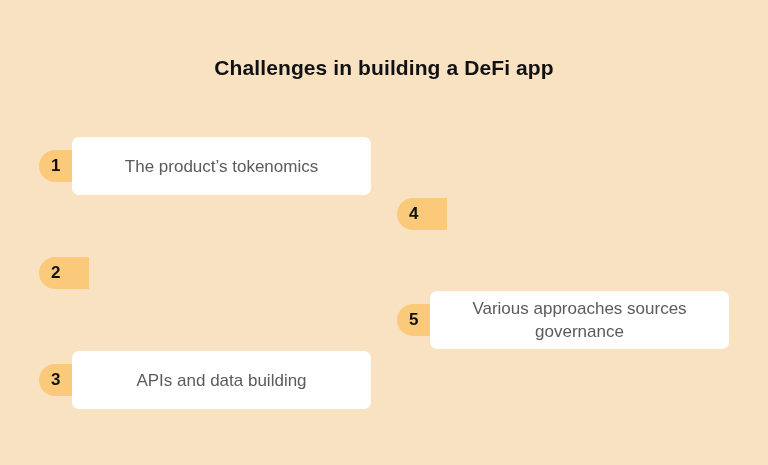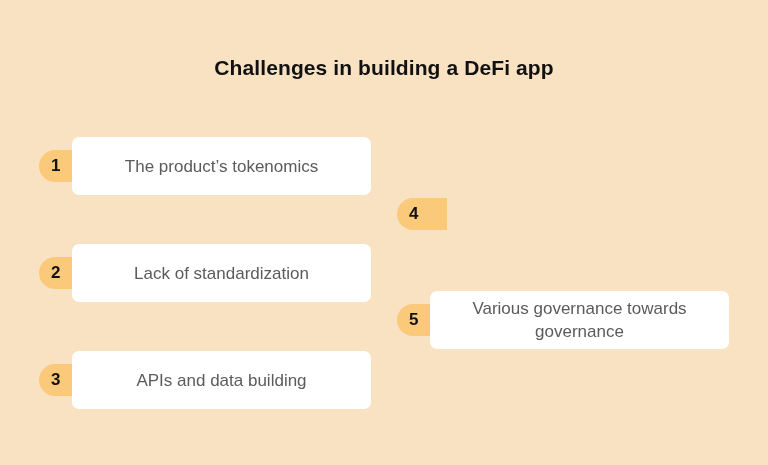--- a/index.html
+++ b/index.html
@@ -60,34 +60,31 @@
 
 <div class="item" style="left:39px; top:137px;">
   <div class="badge">1</div>
   <div class="card">
     <span>The product’s tokenomics</span>
   </div>
 </div>
 
 <div class="item" style="left:39px; top:244px;">
   <div class="badge">2</div>
-  <div class="card">
-    <span>Lack of standardization</span>
-  </div>
 </div>
 
 <div class="item" style="left:39px; top:351px;">
   <div class="badge">3</div>
   <div class="card">
     <span>APIs and data building</span>
   </div>
 </div>
 
 <div class="item" style="left:397px; top:185px;">
   <div class="badge">4</div>
 </div>
 
 <div class="item" style="left:397px; top:291px;">
   <div class="badge">5</div>
   <div class="card">
-    <span>Various governance towards governance</span>
+    <span>Various approaches sources governance</span>
   </div>
 </div>
 
 </body></html>

